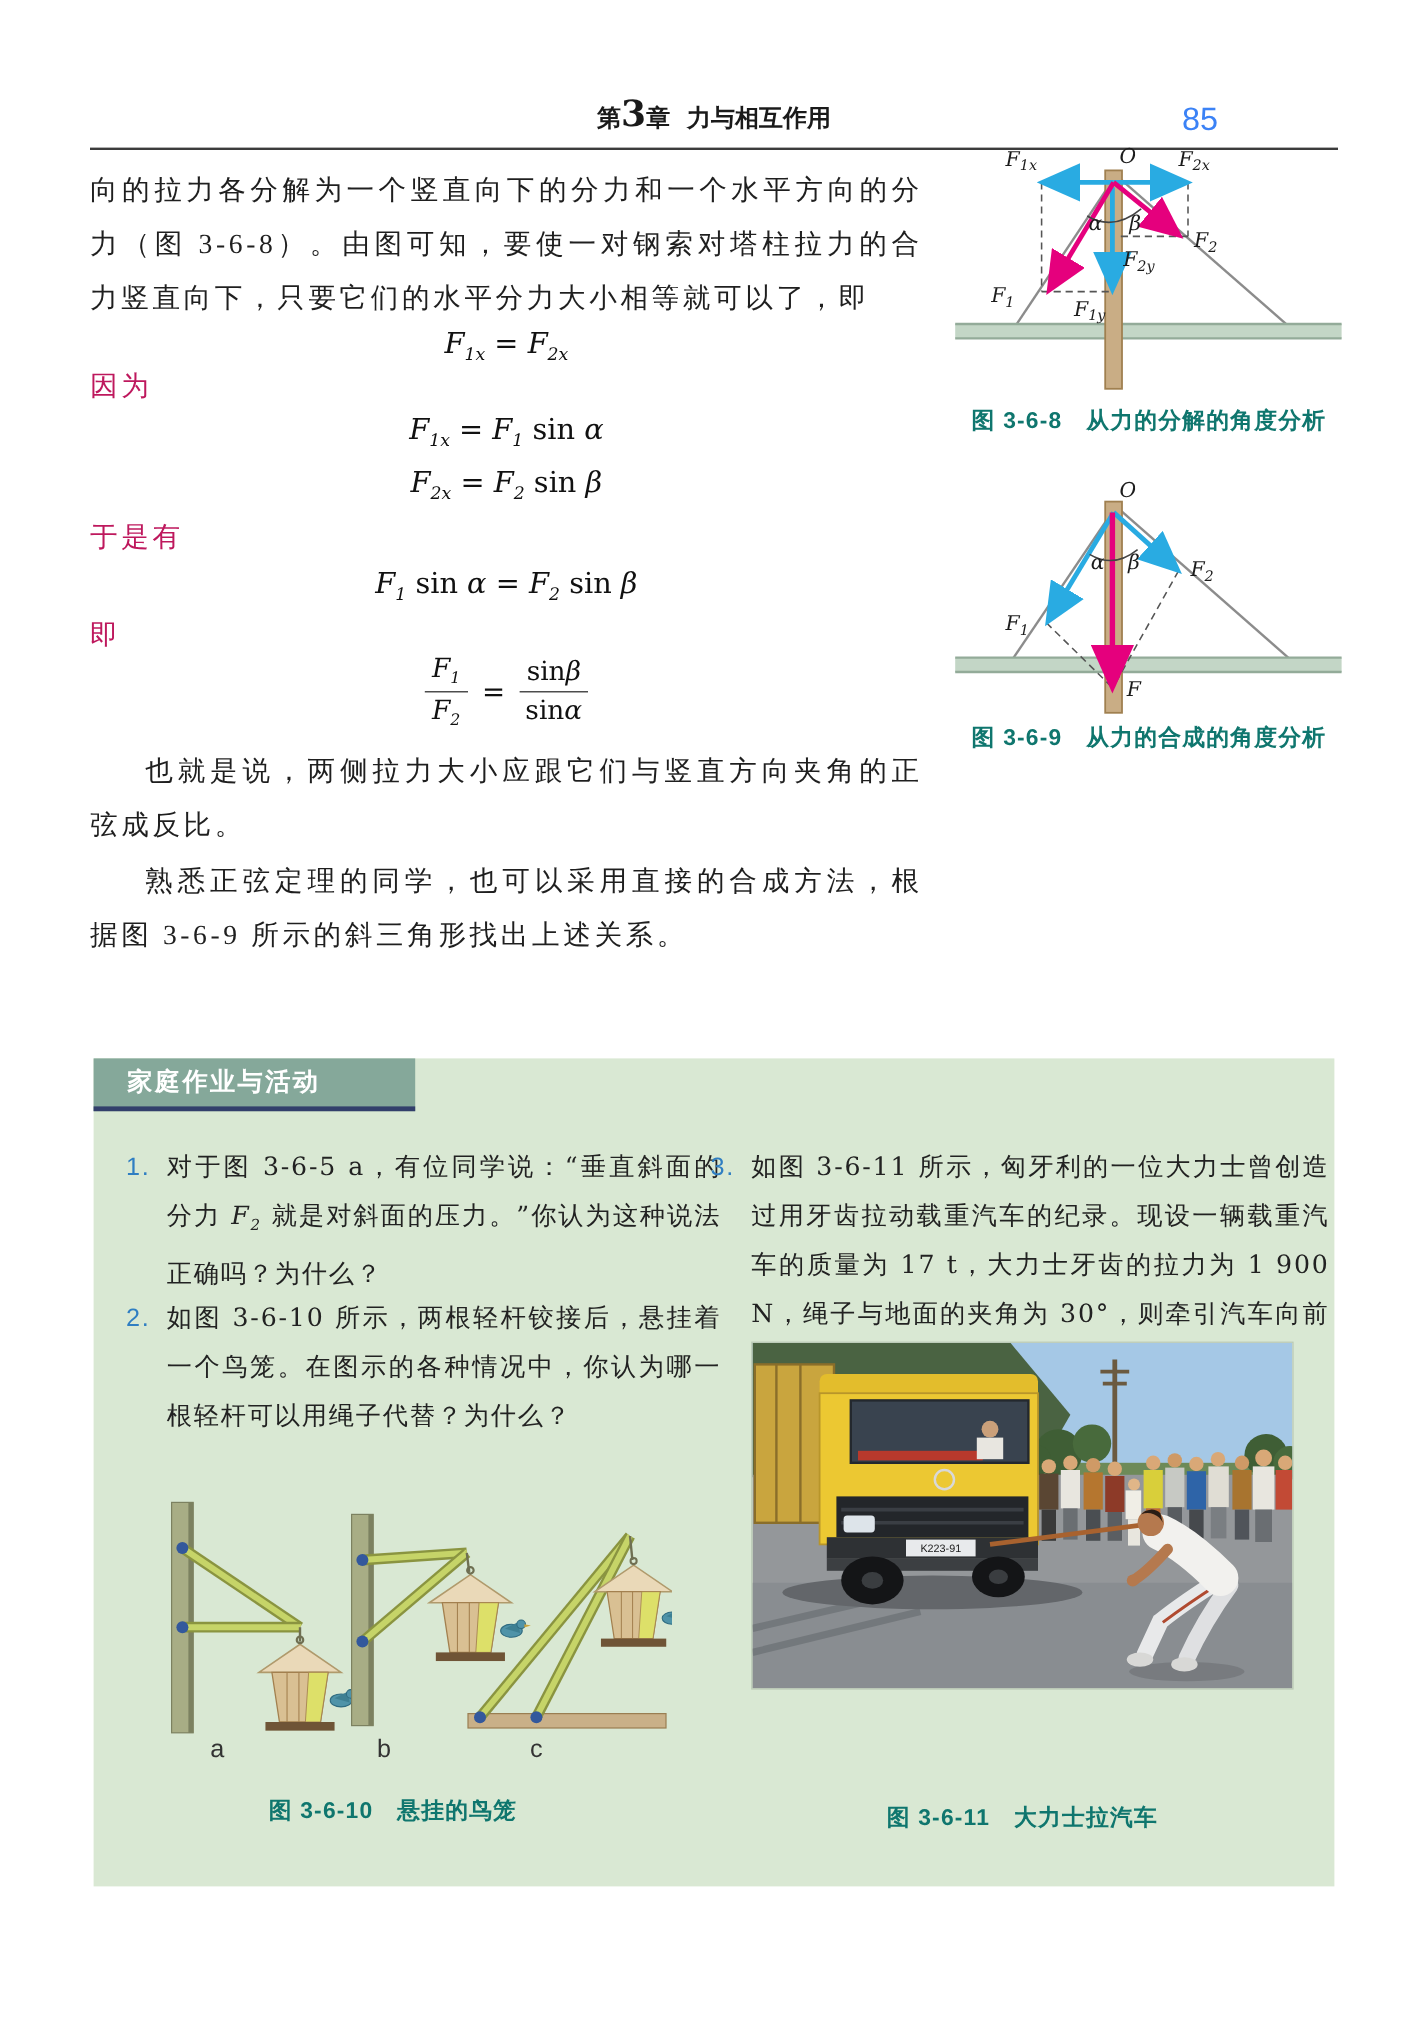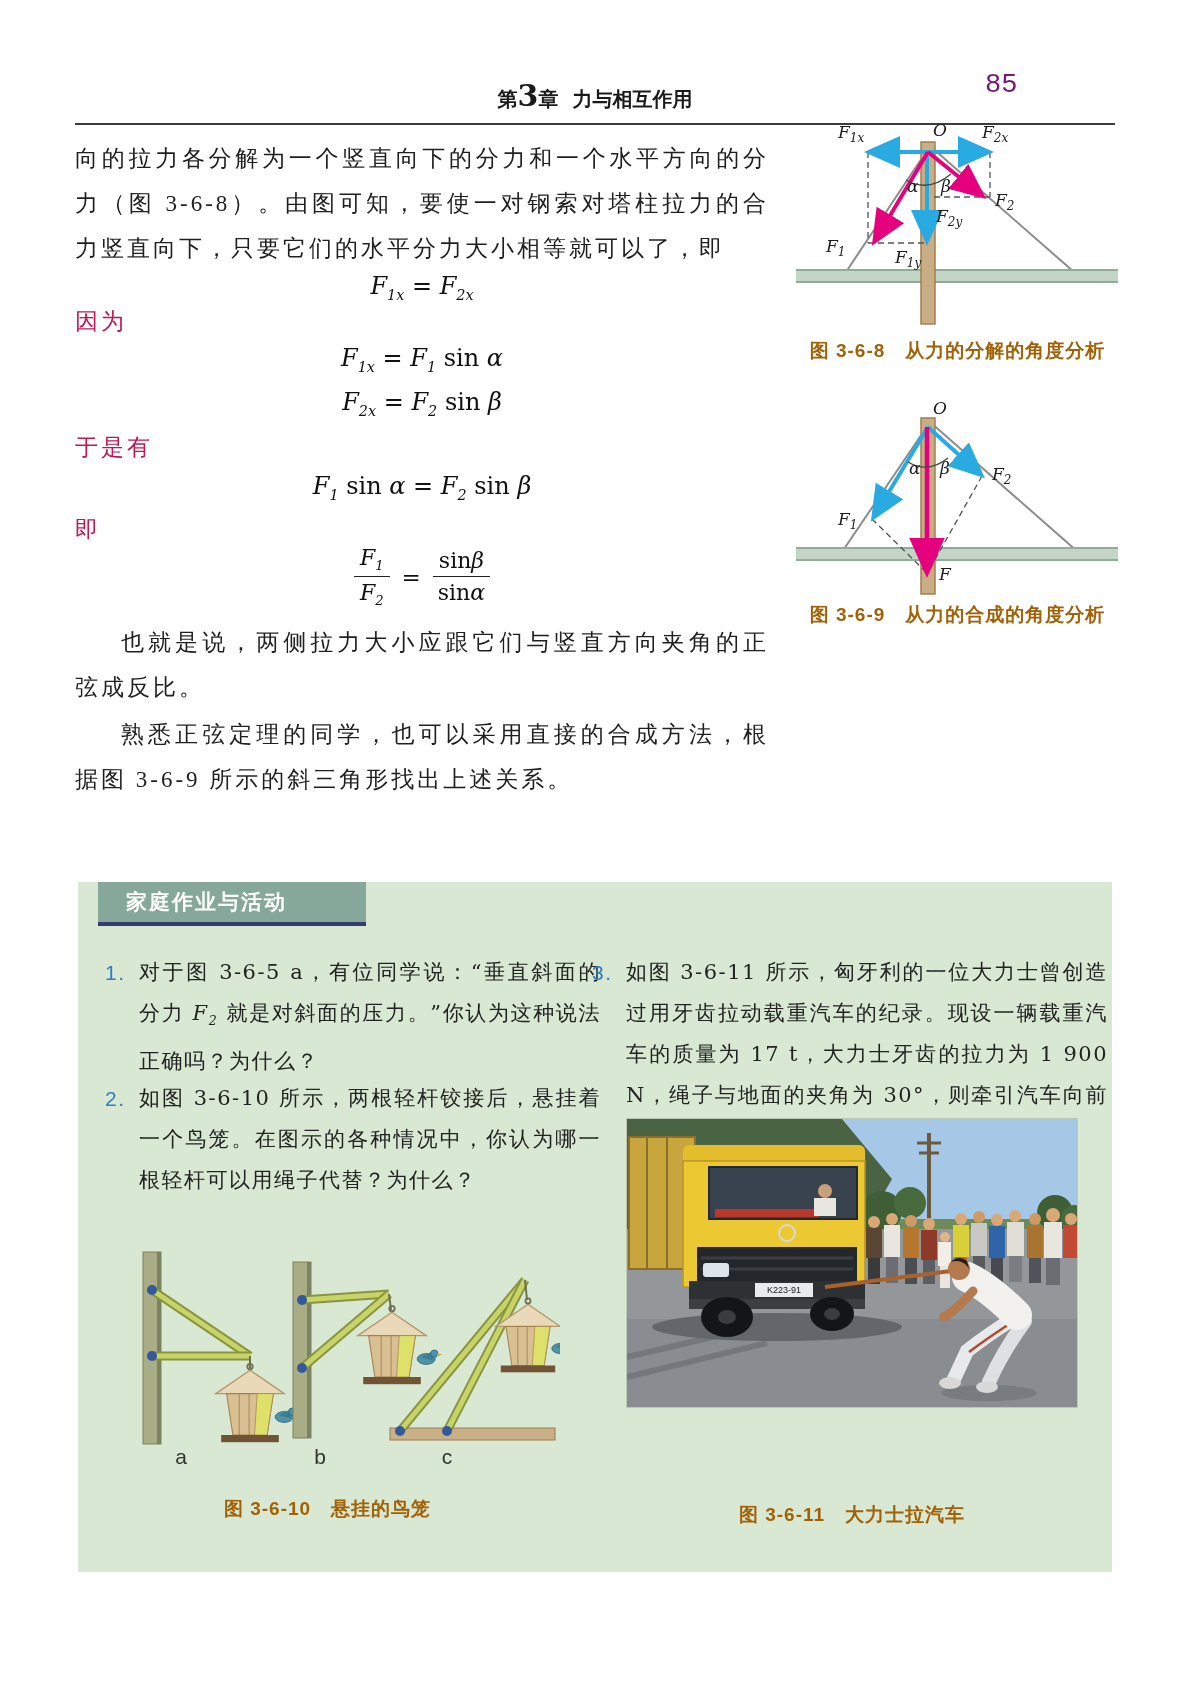--- a/index.html
+++ b/index.html
@@ -5,53 +5,53 @@
   html,body{margin:0;padding:0;background:#ffffff;}
   #page{position:relative;width:1190px;height:1683px;background:#ffffff;overflow:hidden;
         font-family:"Liberation Serif","DejaVu Serif",serif;color:#222;}
 
   
   .hdr{position:absolute;top:78px;left:75px;width:1040px;text-align:center;
        font-family:"Liberation Sans","DejaVu Sans",sans-serif;font-weight:700;color:#1a1a1a;}
   .hdr .ch-big{font-size:30px;font-family:"DejaVu Serif",serif;}
   .hdr .ch-sm{font-size:20px;}
   .hdr .ch-title{font-size:20px;margin-left:14px;}
-  .pagenum{position:absolute;top:70px;left:985px;font-size:27px;font-family:Liberation Mono, monospace;color:#701a75;}
+  .pagenum{position:absolute;top:84px;left:985px;font-size:27px;font-family:Liberation Sans, sans-serif;color:#3b82f6;}
   .hdr-rule{position:absolute;top:123px;left:75px;width:1040px;height:2px;background:#3c3c3c;}
 
   
   .para{position:absolute;left:75px;width:694px;font-size:23px;line-height:45px;
         letter-spacing:3px;text-align:justify;color:#1f1f1f;}
   .indent{text-indent:2em;}
   .connector{position:absolute;left:75px;font-size:23px;letter-spacing:3px;color:#be185d;}
   .eq{position:absolute;left:75px;width:694px;text-align:center;font-size:24px;color:#111;
       font-family:"DejaVu Serif",serif;}
   .tok-i{font-style:italic;font-family:"DejaVu Serif",serif;}
   .tok-r{font-family:"DejaVu Serif",serif;}
   sub.tok-s{font-style:italic;font-size:0.60em;font-family:"DejaVu Serif",serif;}
   .frac{display:inline-block;vertical-align:middle;text-align:center;font-size:22px;}
   .frac .fnum{display:block;border-bottom:1.6px solid #222;padding:0 6px 3px;}
   .frac .fden{display:block;padding-top:3px;}
   .eqs{display:inline-block;vertical-align:middle;margin:0 12px;font-size:23px;font-family:"DejaVu Serif",serif;}
 
   
   .figcap{position:absolute;font-family:"Liberation Sans","DejaVu Sans",sans-serif;
-          font-weight:700;font-size:19px;color:#a16207;text-align:center;letter-spacing:1px;}
+          font-weight:700;font-size:19px;color:#0f766e;text-align:center;letter-spacing:1px;}
 
   
   .fl{font-family:"DejaVu Serif",serif;font-size:17px;fill:#1c1c1c;}
   .it{font-style:italic;}
   .sb{font-size:12px;font-style:italic;}
   .abc{font-family:"Liberation Sans","DejaVu Sans",sans-serif;font-size:21px;fill:#333;}
 
   
   .hw-box{position:absolute;left:78px;top:882px;width:1034px;height:690px;background:#d9e8d3;}
   .hw-tab{position:absolute;left:78px;top:882px;width:240px;height:40px;background:#85a89a;
           border-bottom:4px solid #323f6b;color:#fff;font-family:"Liberation Sans","DejaVu Sans",sans-serif;
-          font-weight:700;font-size:21px;line-height:40px;padding-left:28px;letter-spacing:2px;margin-left:20px;}
+          font-weight:700;font-size:21px;line-height:40px;padding-left:28px;letter-spacing:2px;}
   .question{position:absolute;font-size:21px;line-height:41px;letter-spacing:1.5px;
             text-align:justify;color:#222;padding-left:34px;}
   .qnum{position:absolute;left:0;top:0;color:#2f7ec2;font-family:"Liberation Sans","DejaVu Sans",sans-serif;
         font-weight:400;font-size:21px;}
   .photo-frame{position:absolute;left:627px;top:1119px;width:450px;height:288px;
                outline:1px solid #b9c9b5;}
 </style>
 </head>
 <body>
 

